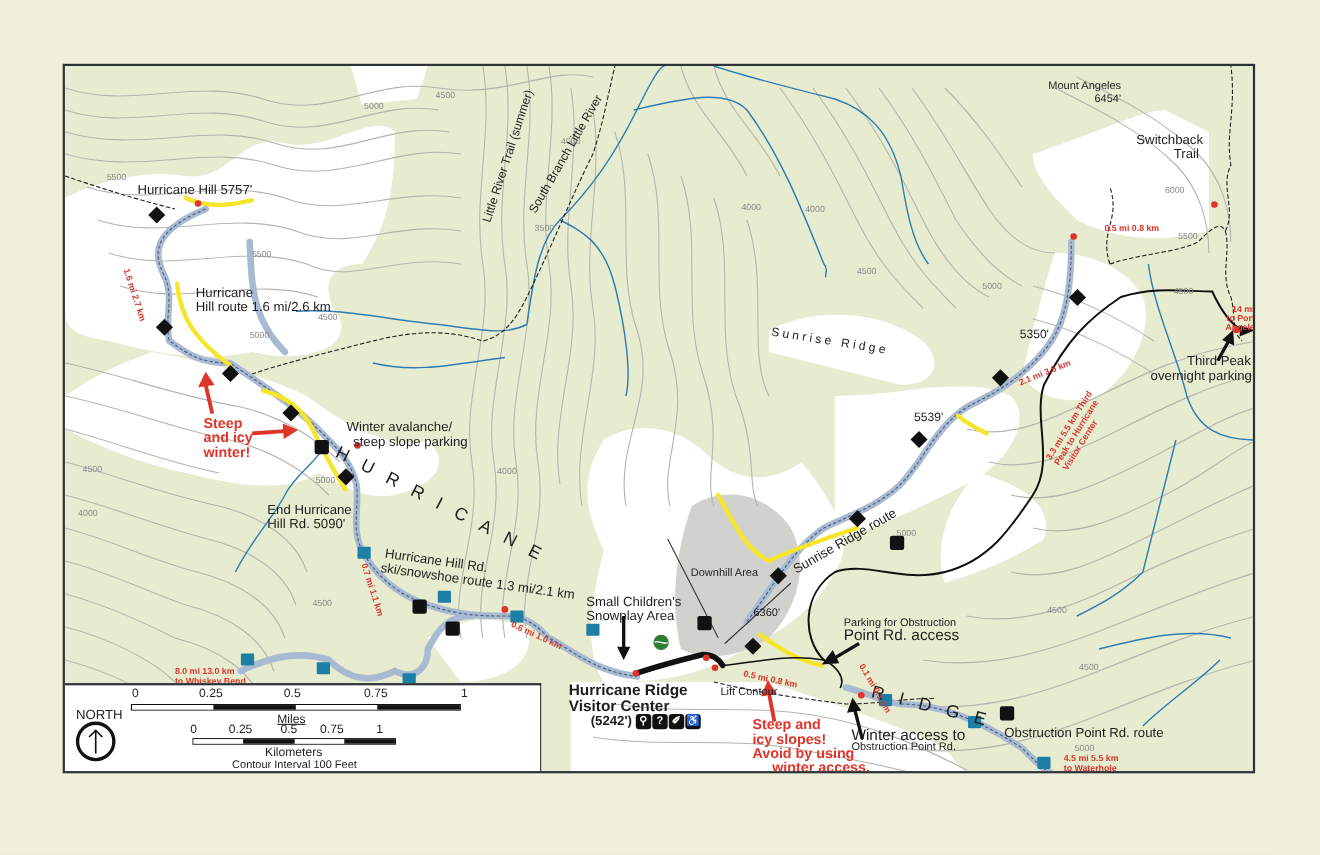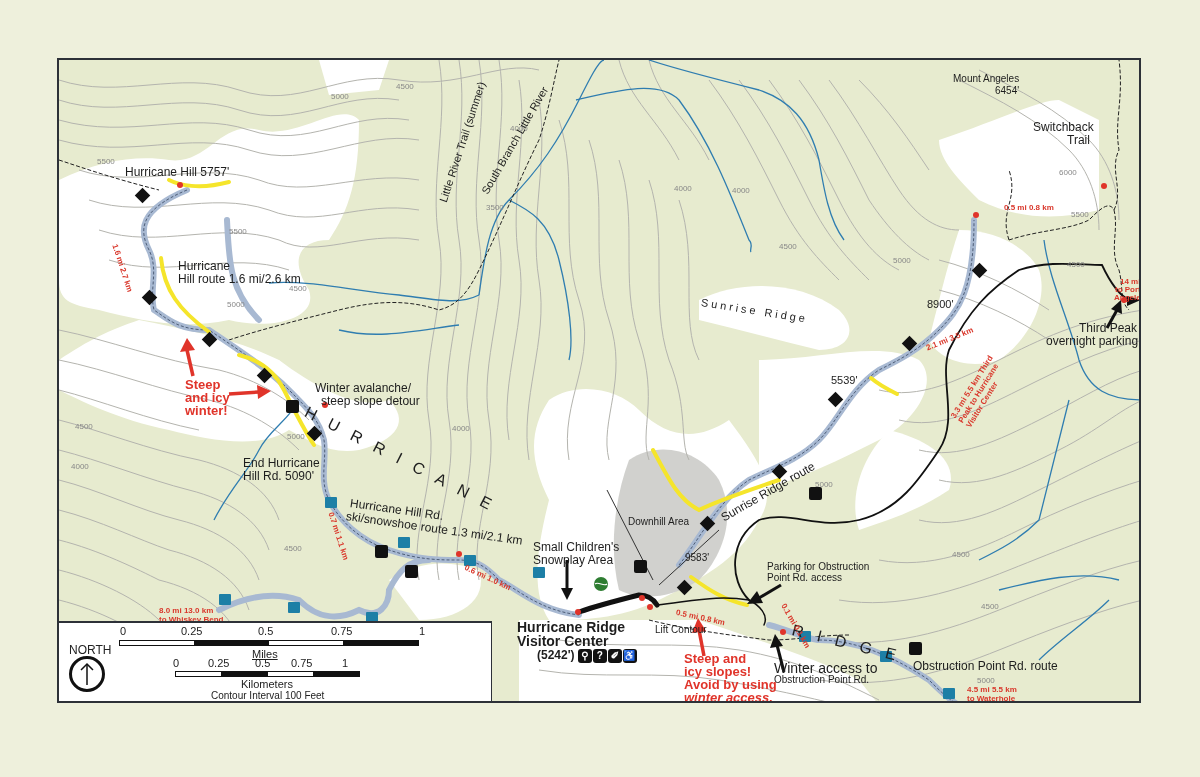--- a/index.html
+++ b/index.html
@@ -253,65 +253,65 @@
       <div class="lbl contour" style="left: 756px; top: 418px;">5000</div>
       <div class="lbl contour" style="left: 893px; top: 488px;">4500</div>
       <div class="lbl contour" style="left: 922px; top: 540px;">4500</div>
       <div class="lbl contour" style="left: 918px; top: 614px;">5000</div>
     </div>
 
   <div class="lbl" style="left:66px;top:106px;">Hurricane Hill 5757'</div>
   <div class="lbl" style="left:119px;top:200px;">Hurricane</div>
   <div class="lbl" style="left:119px;top:213px;">Hill route 1.6 mi/2.6 km</div>
   <div class="lbl" style="left:256px;top:322px;">Winter avalanche/</div>
-  <div class="lbl" style="left:262px;top:335px;">steep slope detour</div>
+  <div class="lbl" style="left:262px;top:335px;">steep slope parking</div>
   <div class="lbl" style="left:184px;top:397px;">End Hurricane</div>
   <div class="lbl" style="left:184px;top:410px;">Hill Rd. 5090'</div>
   <div class="lbl" style="left:292px;top:437px;transform:rotate(8deg);transform-origin:left top;">Hurricane Hill Rd.</div>
   <div class="lbl" style="left:288px;top:450px;transform:rotate(8deg);transform-origin:left top;">ski/snowshoe route 1.3 mi/2.1 km</div>
   <div class="lbl" style="left:123px;top:565px;">Wolf Creek Trail</div>
   <div class="lbl" style="left:378px;top:140px;transform:rotate(-72deg);transform-origin:left top;font-size:11px;">Little River Trail (summer)</div>
   <div class="lbl" style="left:420px;top:130px;transform:rotate(-60deg);transform-origin:left top;font-size:11px;">South Branch Little River</div>
   <div class="lbl spaced" style="left:643px;top:236px;transform:rotate(9deg);transform-origin:left top;">Sunrise Ridge</div>
   <div class="lbl" style="left:660px;top:453px;transform:rotate(-30deg);transform-origin:left top;">Sunrise Ridge route</div>
   <div class="lbl" style="left:569px;top:455px;font-size:10px;">Downhill Area</div>
   <div class="lbl" style="left:474px;top:481px;">Small Children's</div>
   <div class="lbl" style="left:474px;top:494px;">Snowplay Area</div>
-  <div class="lbl" style="left:626px;top:491px;font-size:10px;">9583'</div>
+  <div class="lbl" style="left:626px;top:491px;font-size:10px;">6360'</div>
   <div class="lbl" style="left:772px;top:314px;font-size:11px;">5539'</div>
-  <div class="lbl" style="left:868px;top:238px;font-size:11px;">8900'</div>
+  <div class="lbl" style="left:868px;top:238px;font-size:11px;">5350'</div>
   <div class="lbl" style="left:894px;top:12px;font-size:10px;">Mount Angeles</div>
   <div class="lbl" style="left:936px;top:24px;font-size:10px;">6454'</div>
   <div class="lbl" style="left:974px;top:61px;">Switchback</div>
   <div class="lbl" style="left:1008px;top:74px;">Trail</div>
   <div class="lbl" style="left:1020px;top:262px;">Third Peak</div>
   <div class="lbl" style="left:987px;top:275px;">overnight parking</div>
   <div class="lbl" style="left:708px;top:500px;font-size:10px;">Parking for Obstruction</div>
-  <div class="lbl" style="left:708px;top:511px;font-size:10px;">Point Rd. access</div>
+  <div class="lbl" style="left:708px;top:511px;font-size:14px;">Point Rd. access</div>
   <div class="lbl" style="left:715px;top:602px;font-size:14px;">Winter access to</div>
   <div class="lbl" style="left:715px;top:613px;font-size:10px;">Obstruction Point Rd.</div>
   <div class="lbl" style="left:854px;top:600px;">Obstruction Point Rd. route</div>
   <div class="lbl" style="left:596px;top:563px;font-size:10px;">Lift Contour</div>
   <div class="lbl big" style="left:250px;top:345px;transform:rotate(27deg);transform-origin:left top;">HURRICANE</div>
   <div class="lbl big" style="left:735px;top:563px;transform:rotate(14deg);transform-origin:left top;">RIDGE</div>
 
   <div class="lbl vc" style="left:458px;top:560px;">Hurricane Ridge</div>
   <div class="lbl vc" style="left:458px;top:574px;">Visitor Center</div>
   <div class="lbl" style="left:478px;top:589px;font-weight:bold;">
     <span>(5242')</span>
     <span class="icon-box">⚲</span><span class="icon-box">?</span><span class="icon-box">✐</span><span class="icon-box">♿</span>
   </div>
 
   <div class="lbl warn" style="left:126px;top:318px;">Steep</div>
   <div class="lbl warn" style="left:126px;top:331px;">and icy</div>
   <div class="lbl warn" style="left:126px;top:344px;">winter!</div>
   <div class="lbl warn" style="left:625px;top:592px;">Steep and</div>
   <div class="lbl warn" style="left:625px;top:605px;">icy slopes!</div>
   <div class="lbl warn" style="left:625px;top:618px;">Avoid by using</div>
-  <div class="lbl warn" style="left:625px;top:631px;font-style:italic;">winter access.</div>
+  <div class="lbl warn" style="left:643px;top:631px;">winter access.</div>
 
   <div class="lbl small-red" style="left:60px;top:183px;transform:rotate(72deg);transform-origin:left top;">1.6 mi  2.7 km</div>
   <div class="lbl small-red" style="left:276px;top:451px;transform:rotate(72deg);transform-origin:left top;">0.7 mi  1.1 km</div>
   <div class="lbl small-red" style="left:408px;top:503px;transform:rotate(25deg);transform-origin:left top;">0.6 mi  1.0 km</div>
   <div class="lbl small-red" style="left:100px;top:546px;text-align:center;">8.0 mi  13.0 km</div>
   <div class="lbl small-red" style="left:100px;top:555px;">to Whiskey Bend</div>
   <div class="lbl small-red" style="left:618px;top:548px;transform:rotate(12deg);transform-origin:left top;">0.5 mi  0.8 km</div>
   <div class="lbl small-red" style="left:728px;top:542px;transform:rotate(60deg);transform-origin:left top;">0.1 mi  0.1 km</div>
   <div class="lbl small-red" style="left:908px;top:625px;">4.5 mi  5.5 km</div>
   <div class="lbl small-red" style="left:908px;top:634px;">to Waterhole</div>

